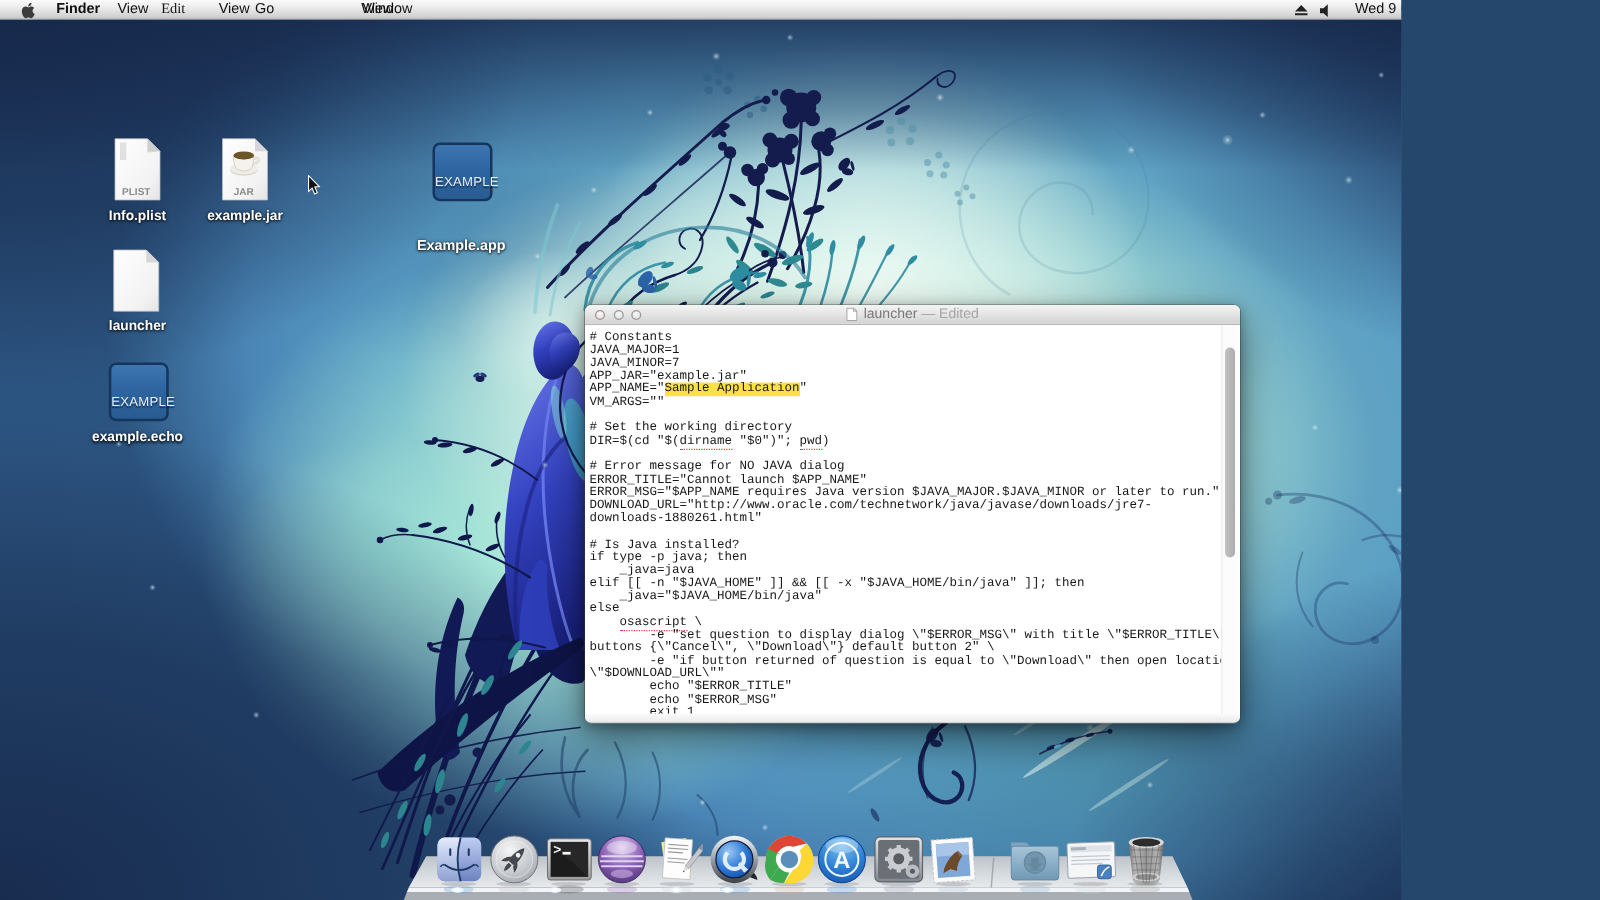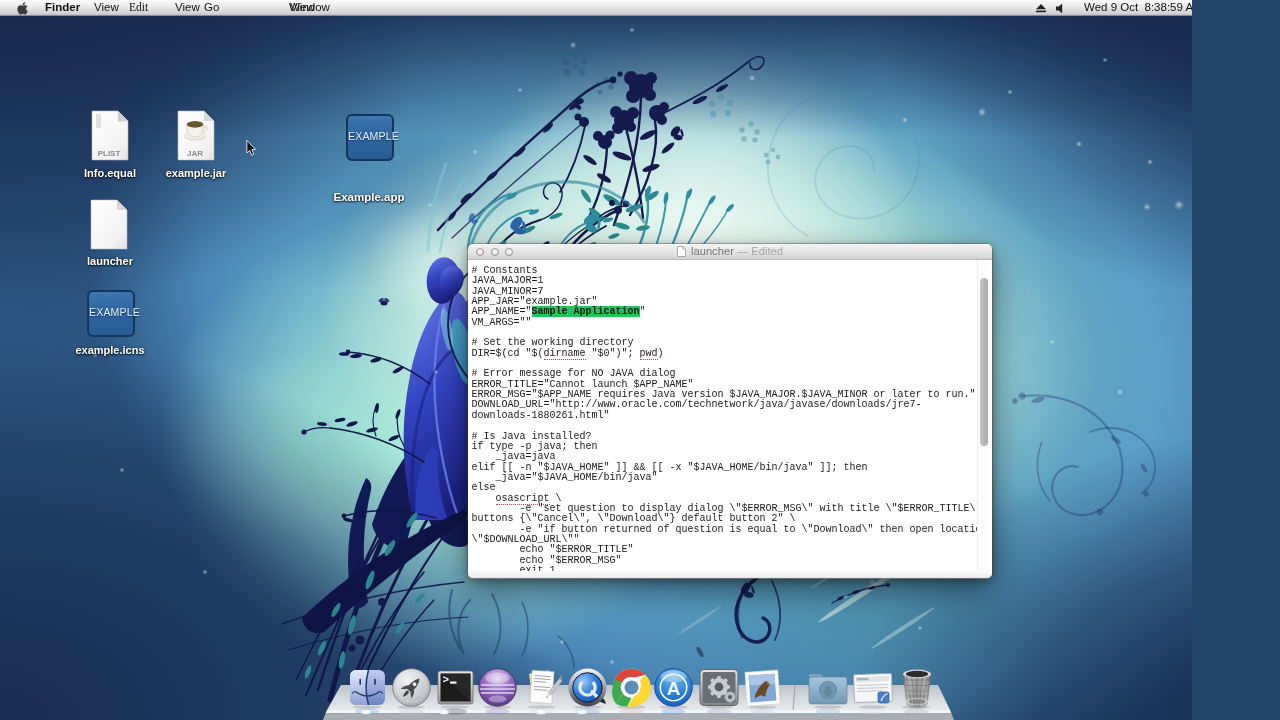--- a/index.html
+++ b/index.html
@@ -1,46 +1,46 @@
 <!DOCTYPE html>
 <html><head>
 <meta charset="utf-8">
 <style>
   html,body{margin:0;padding:0;width:1280px;height:720px;overflow:hidden;background:#26476c;font-family:"Liberation Sans",sans-serif;}
-  #stage{position:absolute;left:0;top:0;width:1192px;height:720px;overflow:hidden;}
+  #stage{position:absolute;left:0;top:0;width:1108px;height:720px;overflow:hidden;padding-left:13px;}
   #wall{position:absolute;left:0;top:0;}
   
   #menubar{position:absolute;left:0;top:0;width:1280px;height:15px;
     background:linear-gradient(#fbfbfb,#e9e9e9 45%,#cfcfcf 92%,#bfbfbf);
     border-bottom:1px solid rgba(40,50,60,.55);font-size:11.5px;color:#111;}
   .mi{position:absolute;top:1px;}
   #menubar svg{position:absolute;}
   
   .dicon{position:absolute;}
   .dlabel{position:absolute;color:#fff;font-size:11px;font-weight:700;text-align:center;
     text-shadow:0 1px 2px rgba(0,0,0,.85), 0 0 3px rgba(0,0,0,.6);white-space:nowrap;}
   .appsq{position:absolute;width:44px;height:43px;border:2px solid #16355c;border-radius:6px;
     background:linear-gradient(#3d76b0,#2e65a0 45%,#295c92);
     color:#e8f0f8;font-size:10.5px;text-align:center;}
-  .appsq span{position:relative;top:14px;letter-spacing:.2px;text-shadow:0 1px 1px rgba(10,30,60,.7);text-align:right;}
+  .appsq span{position:relative;top:24px;letter-spacing:.2px;text-shadow:0 1px 1px rgba(10,30,60,.7);text-align:right;}
   
   #win{position:absolute;left:468px;top:244px;width:524px;height:334px;border-radius:5px;
     background:#fff;box-shadow:0 1px 0 rgba(255,255,255,.25), 0 0 0 .5px rgba(60,60,60,.7), 0 12px 34px rgba(0,0,0,.5), 0 3px 10px rgba(0,0,0,.35);}
   #titlebar{position:absolute;left:0;top:0;right:0;height:14.5px;border-radius:5px 5px 0 0;
     background:linear-gradient(#f4f4f4,#e3e3e3 55%,#d2d2d2);
     border-bottom:1px solid #b5b5b5;}
   .tl{position:absolute;top:4px;width:6px;height:6px;border-radius:50%;
     border:1px solid #999;background:radial-gradient(circle at 50% 35%,#fbfbfb,#d8d8d8);}
   #wtitle{position:absolute;top:0;left:0;right:0;height:14.5px;display:flex;align-items:center;justify-content:center;font-size:11.2px;color:#777;}
   #wtitle .ed{color:#a5a5a5;}
   #wtitle svg{margin-right:5px;margin-top:1px;}
   #code{position:absolute;left:3.5px;top:6.5px;margin:0;font-family:"Liberation Mono",monospace;
     font-size:10px;line-height:10.35px;color:#181818;white-space:pre;}
   #codeclip{position:absolute;left:0;top:15.5px;right:14px;bottom:7px;overflow:hidden;}
-  .hl{background:#22c55e;font-weight:bold;}
+  .hl{background:#fde047;}
   .sp{border-bottom:1px dotted #e23c3c;}
   #scrollbar{position:absolute;top:15.5px;right:2px;width:12px;bottom:3px;background:#fcfcfc;border-left:1px solid #ececec;}
   #thumb{position:absolute;left:1.5px;top:18px;width:8.5px;height:168px;border-radius:5px;background:linear-gradient(90deg,#c3c3c3,#ababab);}
   
   .dockicon{position:absolute;}
   
   #cursor{position:absolute;left:246px;top:140px;z-index:90;}
 </style>
 </head>
 <body>
@@ -542,21 +542,21 @@
             <stop offset="0.75" stop-color="#f2f2f2"></stop>
             <stop offset="1" stop-color="#e3e3e3"></stop>
       </linearGradient>
     </defs>
     <path d="M2 1h26l10 10v39H2z" fill="url(#pg)" stroke="#b9b9bc" stroke-width="0.6"></path>
     <path d="M28 1l10 10H28z" fill="#d6d6d8"></path>
     <path d="M28 1l10 10-10 1z" fill="#c8c8ca" opacity="0.6"></path>
     <rect x="6" y="4" width="5" height="14" fill="#d9d9db" opacity="0.8"></rect>
     <text x="19" y="46" font-size="8" font-weight="700" fill="#8a8a8e" text-anchor="middle" font-family="Liberation Sans">PLIST</text>
   </svg>
-  <div class="dlabel" style="left:60px;top:167px;width:100px;">Info.equal</div>
+  <div class="dlabel" style="left:60px;top:167px;width:100px;">Info.plist</div>
 
   <svg class="dicon" style="left:176px;top:110px" width="40" height="52" viewBox="0 0 40 52">
     <path d="M2 1h26l10 10v39H2z" fill="url(#pg)" stroke="#b9b9bc" stroke-width="0.6"></path>
     <path d="M28 1l10 10H28z" fill="#d6d6d8"></path>
     <ellipse cx="19" cy="26" rx="11" ry="4.5" fill="#d8d4cd"></ellipse>
     <ellipse cx="19" cy="25" rx="11" ry="4.5" fill="#efece6"></ellipse>
     <path d="M11 14c0 0-1 9 3 11.5 2.5 1.6 7.5 1.6 10 0 4-2.5 3-11.5 3-11.5z" fill="#f4f2ee" stroke="#cfcabe" stroke-width="0.7"></path>
     <ellipse cx="19" cy="14.5" rx="8" ry="3" fill="#3c2f10"></ellipse>
     <ellipse cx="19" cy="14.2" rx="8" ry="3" fill="#6b5626"></ellipse>
     <path d="M27 16c3-1 5 .5 4.6 2.6-.4 2.2-3 3.4-5.6 3.2l.5-1.7c1.7.2 3.2-.5 3.4-1.5.2-.9-.8-1.5-2.4-1z" fill="#efece6" stroke="#cfcabe" stroke-width="0.5"></path>
@@ -567,21 +567,21 @@
   <div class="appsq" style="left:346px;top:114px;"><span>EXAMPLE</span></div>
   <div class="dlabel" style="left:319px;top:167px;width:100px;font-size:11.5px;margin-top:24px;">Example.app</div>
 
   <svg class="dicon" style="left:89px;top:199px" width="40" height="52" viewBox="0 0 40 52">
     <path d="M2 1h26l10 10v39H2z" fill="url(#pg)" stroke="#b9b9bc" stroke-width="0.6"></path>
     <path d="M28 1l10 10H28z" fill="#d6d6d8"></path>
   </svg>
   <div class="dlabel" style="left:60px;top:255px;width:100px;">launcher</div>
 
   <div class="appsq" style="left:87px;top:290px;"><span>EXAMPLE</span></div>
-  <div class="dlabel" style="left:60px;top:344px;width:100px;">example.icns</div>
+  <div class="dlabel" style="left:60px;top:344px;width:100px;">example.echo</div>
 </div>
 
 <div id="win">
   <div id="titlebar">
     <div class="tl" style="left:7.5px;border-color:#ab8f8f;"></div>
     <div class="tl" style="left:22.5px;"></div>
     <div class="tl" style="left:37px;"></div>
     <div id="wtitle"><svg width="9" height="11" viewBox="0 0 9 11">
             <path d="M.5.5h5.2L8.5 3v7.5H.5z" fill="#fdfdfd" stroke="#9a9a9a" stroke-width="0.8"></path>
             <path d="M5.7.5 8.5 3H5.7z" fill="#e4e4e4" stroke="#9a9a9a" stroke-width="0.6"></path>

